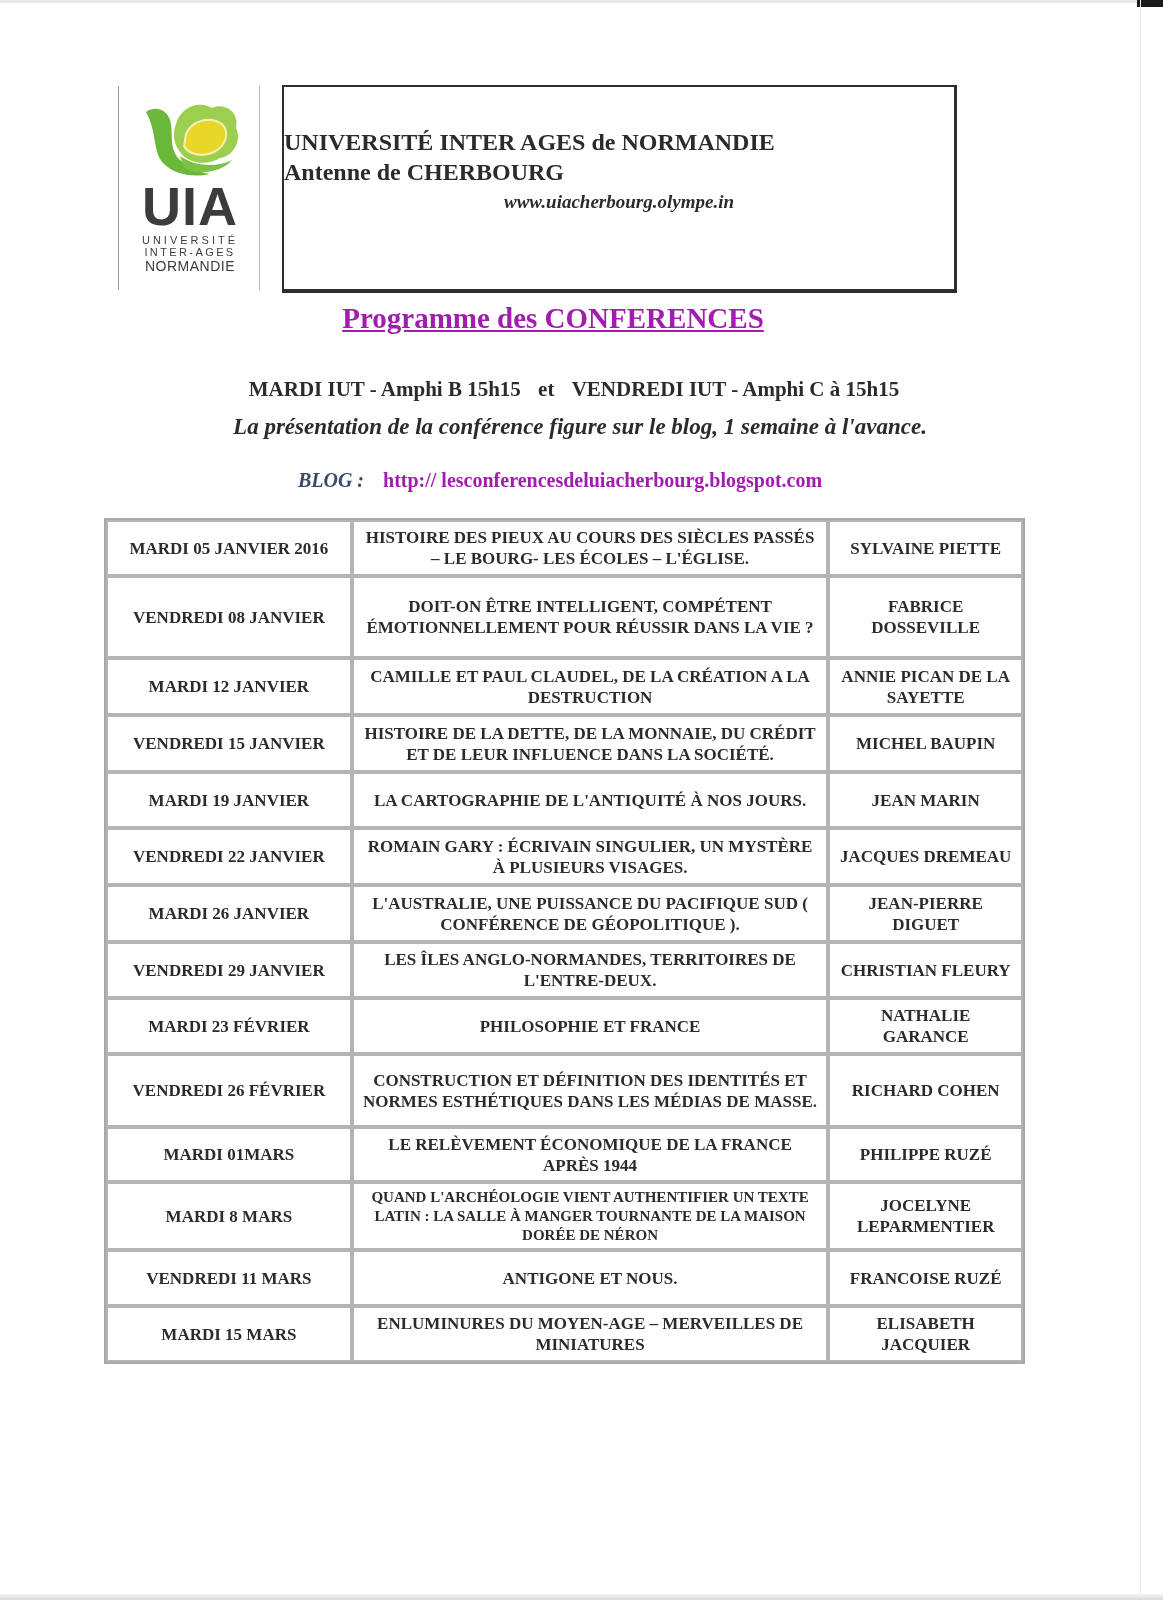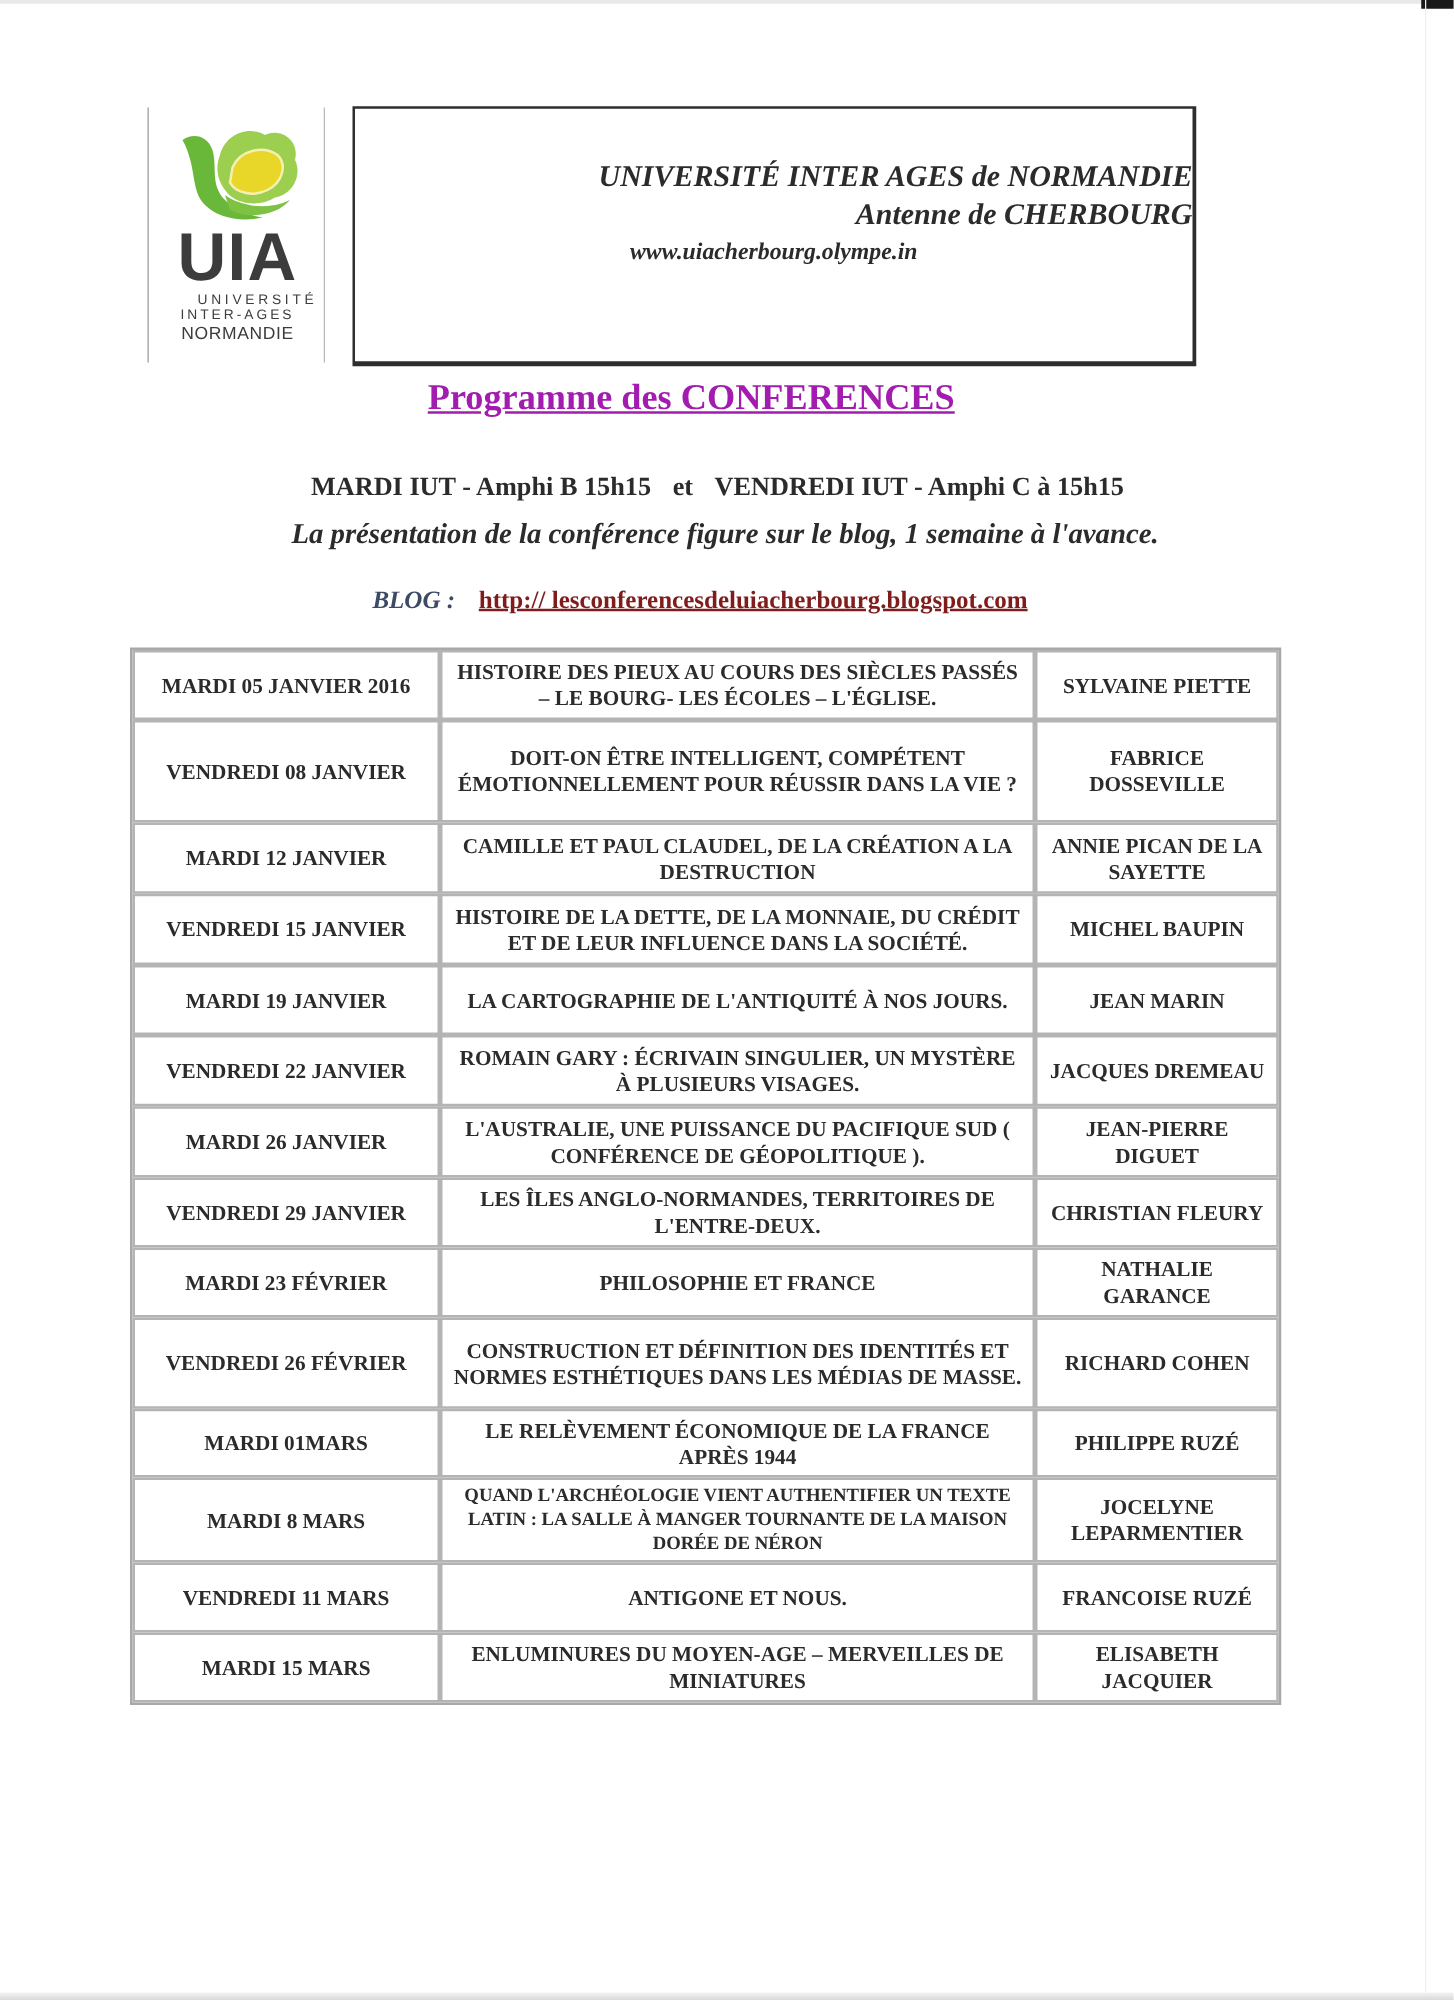--- a/index.html
+++ b/index.html
@@ -13,41 +13,41 @@
 
     
     .logo-wrap { position: absolute; left: 118px; top: 86px; width: 142px; height: 204px; }
     .logo-rule-l { position: absolute; left: 0; top: 0; width: 1px; height: 204px; background: #9a9a9a; }
     .logo-rule-r { position: absolute; right: 0; top: 0; width: 1px; height: 204px; background: #b8b8b8; }
     .logo-svg { position: absolute; left: 18px; top: 8px; width: 110px; height: 90px; }
     .logo-uia { position: absolute; left: 10px; top: 92px; width: 124px; text-align: center;
       font-family: "Liberation Sans", "DejaVu Sans", sans-serif; font-weight: bold; font-size: 54px; line-height: 56px; color: #3c3c3c; letter-spacing: 1px; }
     .logo-sub { position: absolute; left: 8px; width: 128px; text-align: center;
       font-family: "Liberation Sans", "DejaVu Sans", sans-serif; color: #3c3c3c; }
-    .logo-sub1 { top: 148px; font-size: 11px; letter-spacing: 3px; line-height: 12px; text-align: right; }
+    .logo-sub1 { top: 148px; font-size: 11px; letter-spacing: 3px; line-height: 12px; }
     .logo-sub2 { top: 160px; font-size: 11px; letter-spacing: 2.4px; line-height: 12px; }
     .logo-sub3 { top: 172px; font-size: 14px; letter-spacing: 0.5px; line-height: 16px; font-weight: normal; }
 
     
     .header-box { position: absolute; left: 282px; top: 85px; width: 675px; height: 208px;
       border: 2px solid #2e2e2e; border-bottom-width: 4px; border-right-width: 3px; }
-    .hb-title { position: absolute; left: 0; width: 100%; text-align: right; font-weight: bold; color: #2b2b2b; font-style: italic; }
+    .hb-title { position: absolute; left: 0; width: 100%; text-align: left; font-weight: bold; color: #2b2b2b; }
     .hb-line1 { top: 42px; font-size: 24px; }
     .hb-line2 { top: 72px; font-size: 24px; }
     .hb-url { position: absolute; top: 104px; left: 0; width: 100%; text-align: center; font-style: italic; font-weight: bold; font-size: 19px; color: #2b2b2b; }
 
     .prog-title { position: absolute; left: 0; width: 1106px; top: 302px; text-align: center;
       font-size: 29px; font-weight: bold; text-decoration: underline; color: #a21caf; }
 
     .schedule { position: absolute; top: 377px; left: 0; width: 1148px; text-align: center; font-size: 21px; font-weight: bold; color: #2b2b2b; }
     .schedule span { margin: 0 6px; }
     .tagline { position: absolute; top: 414px; left: 0; width: 1120px; text-align: center; font-size: 23px; font-style: italic; font-weight: bold; color: #2b2b2b; padding-left: 40px; }
     .blog { position: absolute; top: 469px; left: 0; width: 1120px; text-align: center; font-size: 20px; font-weight: bold; }
     .blog-label { font-style: italic; color: #3d4a66; margin-right: 14px; }
-    .blog-link { color: #7f1d1d; text-decoration: underline; cursor: pointer; }
+    .blog-link { color: #a21caf; cursor: pointer; }
 
     
     .conf-table { position: absolute; left: 104px; top: 518px; width: 921px; border-collapse: separate; border-spacing: 0;
       border: 2px solid #a8a8a8; }
     .conf-table td { border: 2px solid #b4b4b4; text-align: center; vertical-align: middle;
       font-weight: bold; font-size: 17px; line-height: 21px; color: #2b2b2b; padding: 0 6px; }
     .conf-table td.c-date { width: 247px; }
     .conf-table td.c-topic { width: 479px; }
     .conf-table td.c-speaker { width: 195px; }
   </style>

